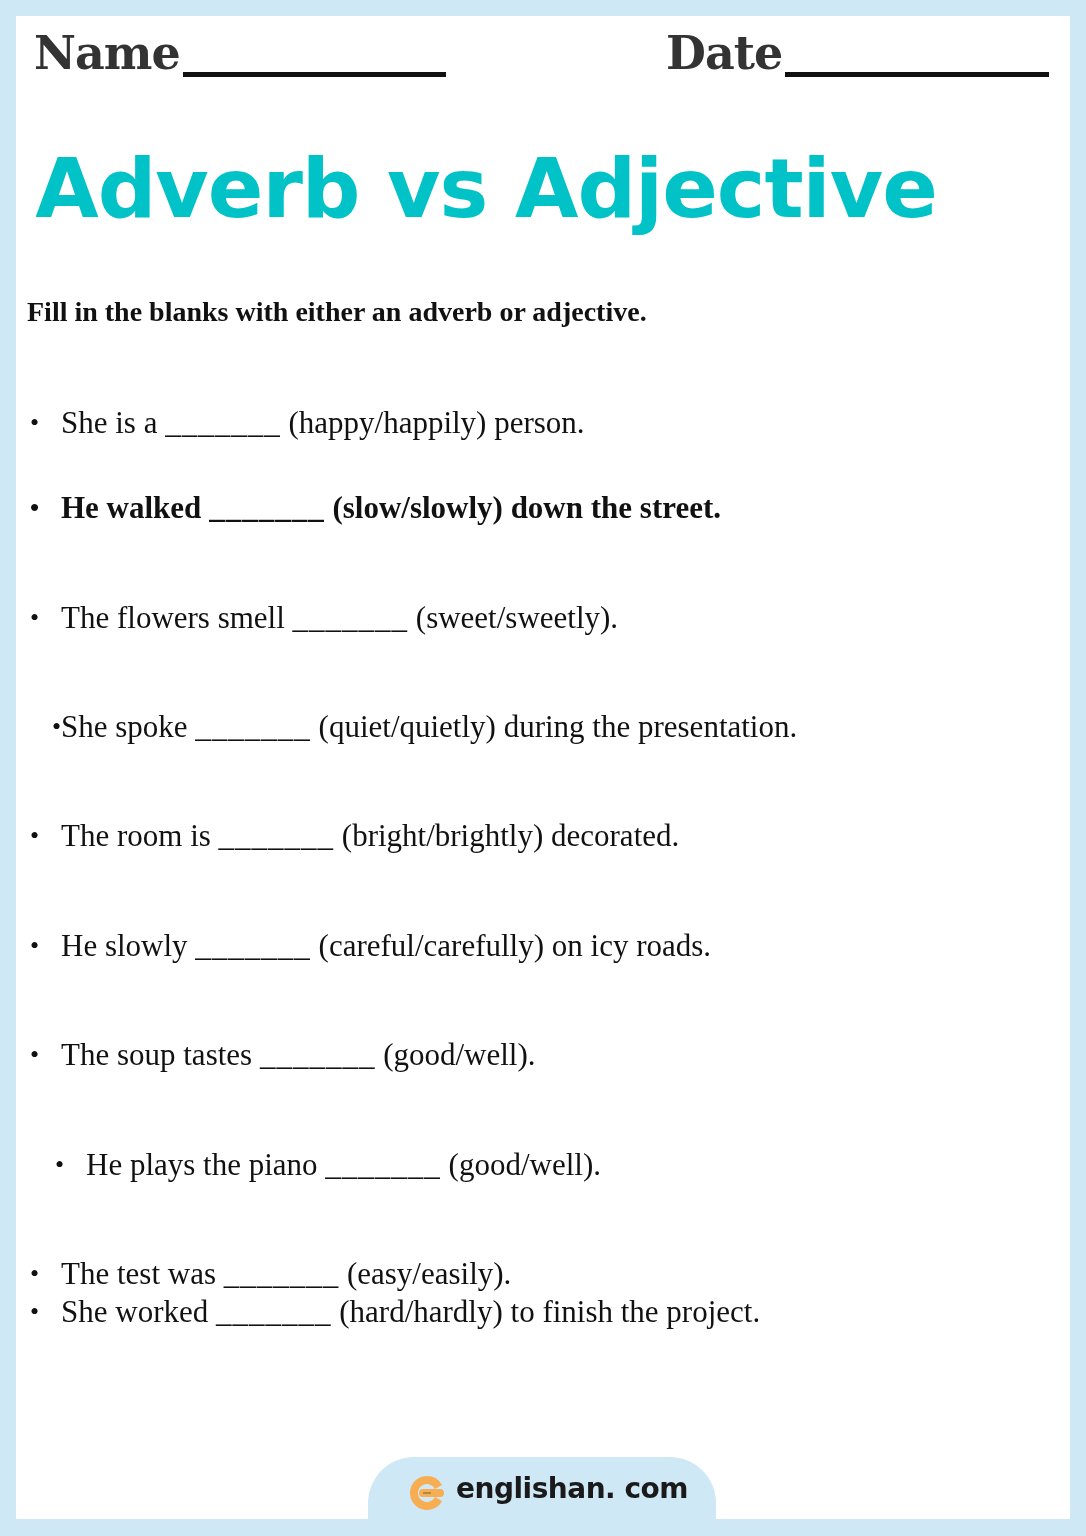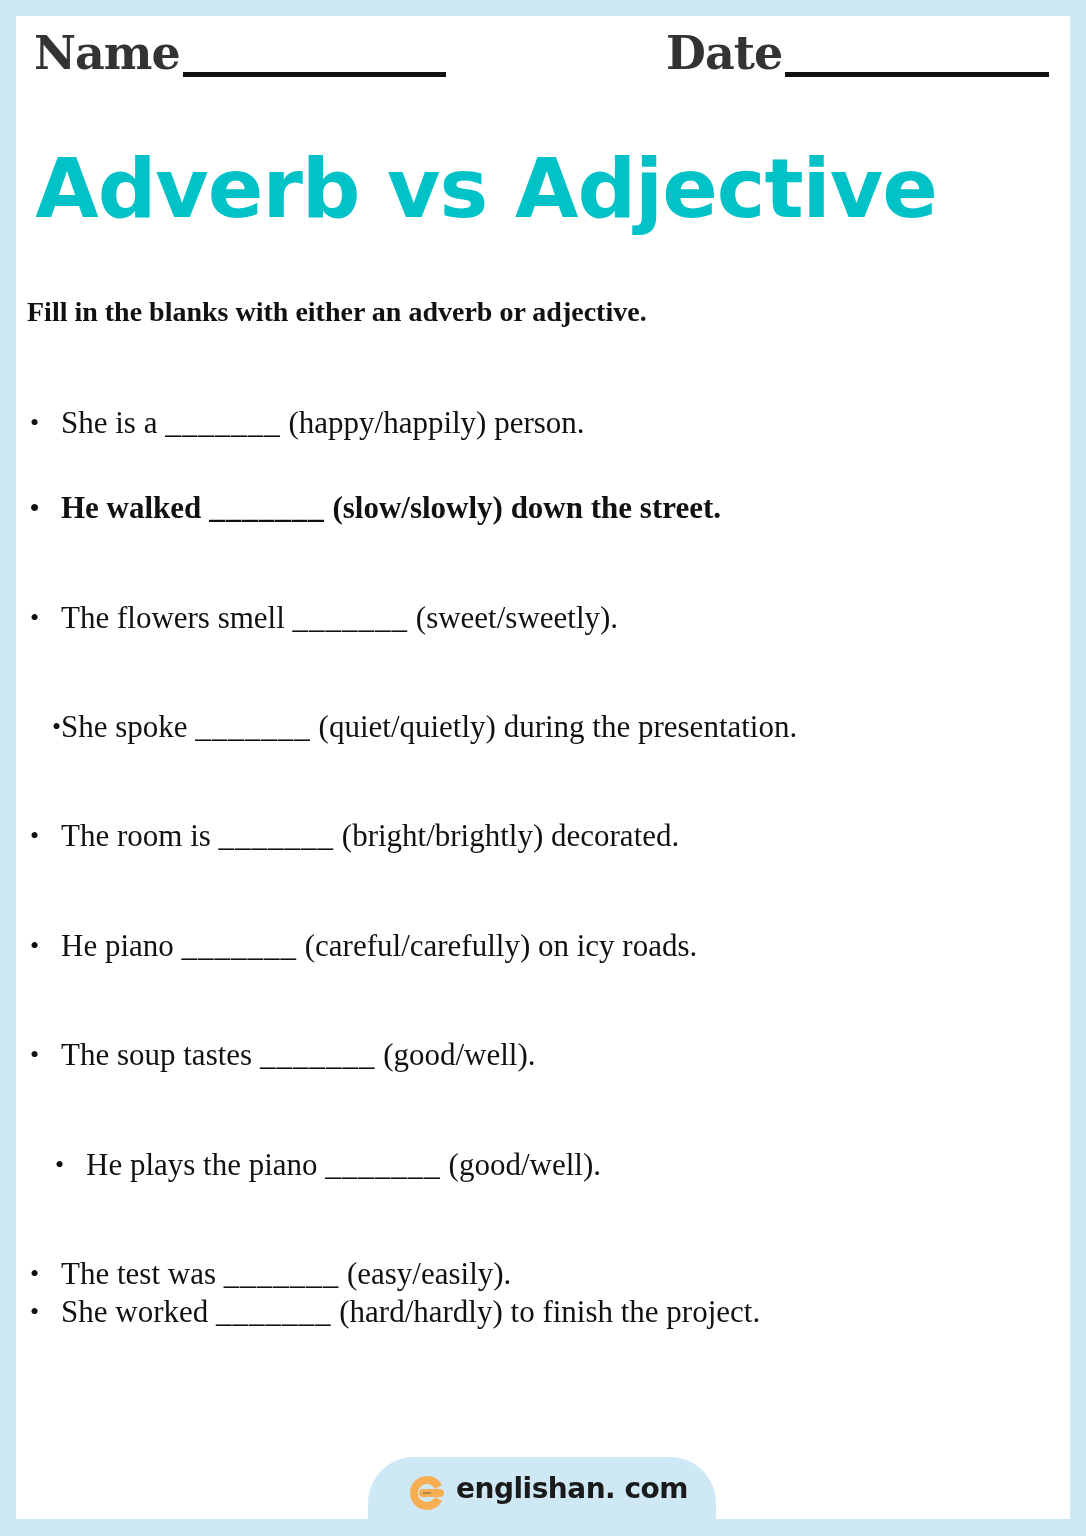--- a/index.html
+++ b/index.html
@@ -136,21 +136,21 @@
   <li class="item" style="top:602px;">
     <span class="bullet">•</span><span>The flowers smell </span><span class="blank">_______</span><span> (sweet/sweetly).</span>
   </li>
   <li class="item" style="top:711px;text-align:right;">
     <span class="bullet">•</span><span>She spoke </span><span class="blank">_______</span><span> (quiet/quietly) during the presentation.</span>
   </li>
   <li class="item" style="top:820px;">
     <span class="bullet">•</span><span>The room is </span><span class="blank">_______</span><span> (bright/brightly) decorated.</span>
   </li>
   <li class="item" style="top:930px;">
-    <span class="bullet">•</span><span>He piano </span><span class="blank">_______</span><span> (careful/carefully) on icy roads.</span>
+    <span class="bullet">•</span><span>He slowly </span><span class="blank">_______</span><span> (careful/carefully) on icy roads.</span>
   </li>
   <li class="item" style="top:1039px;">
     <span class="bullet">•</span><span>The soup tastes </span><span class="blank">_______</span><span> (good/well).</span>
   </li>
   <li class="item" style="top:1149px;margin-left:25px;">
     <span class="bullet">•</span><span>He plays the piano </span><span class="blank">_______</span><span> (good/well).</span>
   </li>
   <li class="item" style="top:1258px;">
     <span class="bullet">•</span><span>The test was </span><span class="blank">_______</span><span> (easy/easily).</span>
   </li>

